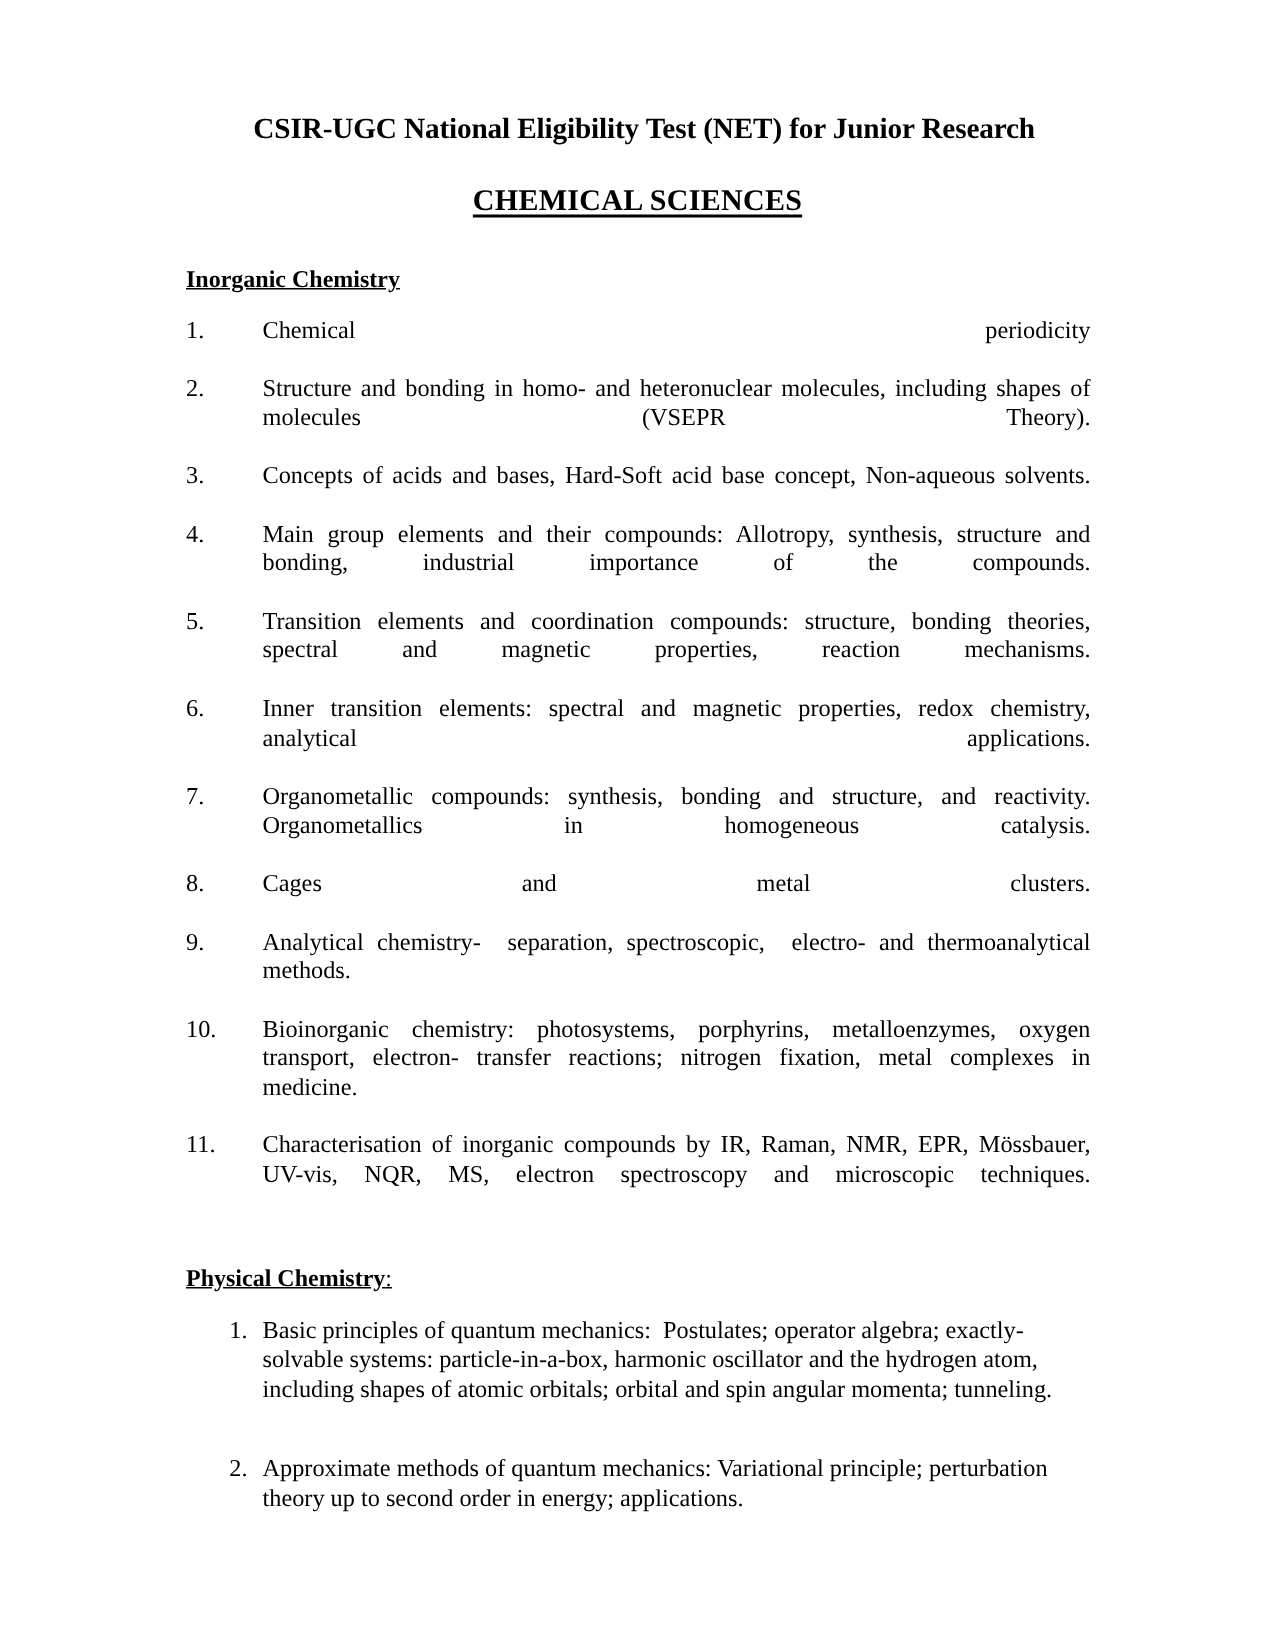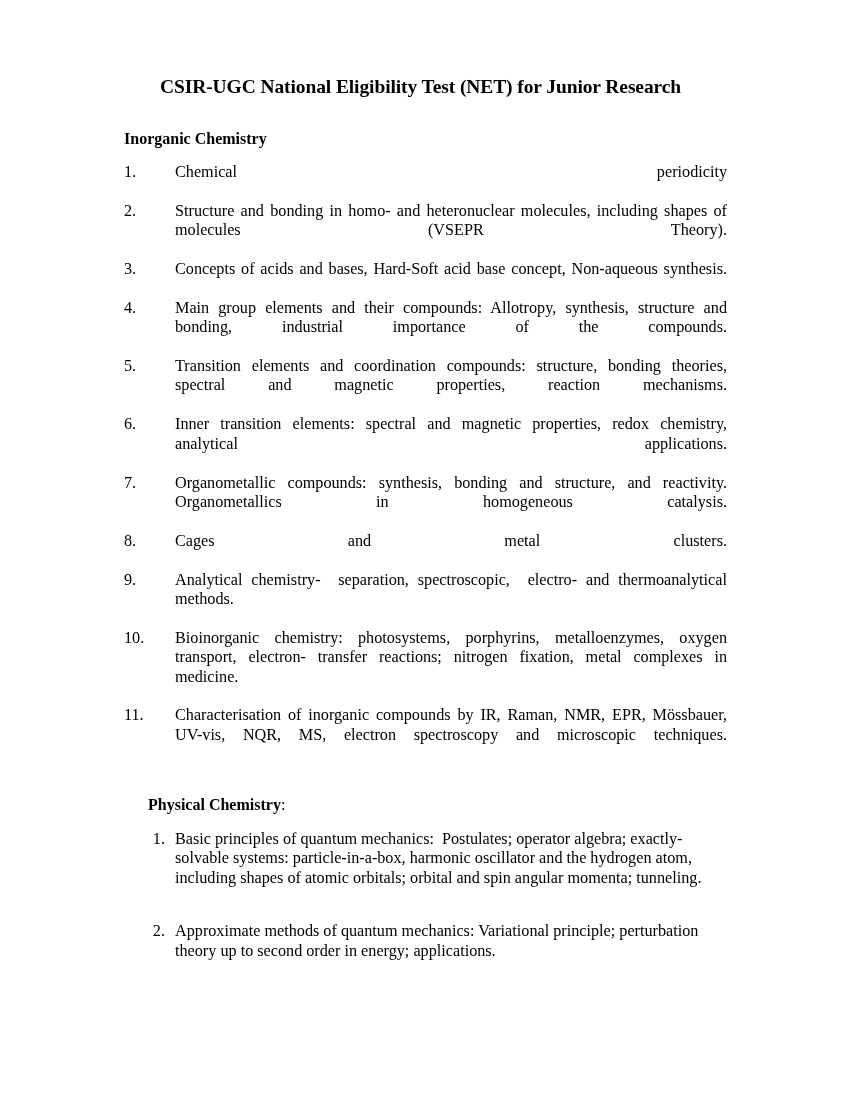--- a/index.html
+++ b/index.html
@@ -21,21 +21,21 @@
     height: 1100px;
     box-sizing: border-box;
     padding: 0;
     overflow: hidden;
   }
 
   
   .doc-title {
     margin: 0;
     padding: 74px 160px 0 160px;
-    text-align: left;
+    text-align: right;
     font-size: 19.5px;
     font-weight: bold;
     line-height: 25px;
     letter-spacing: -0.1px;
   }
   .doc-title .title-line {
     display: block;
   }
 
   .subject-title {
@@ -52,27 +52,28 @@
     text-underline-offset: 3px;
   }
 
   
   .section-heading {
     font-size: 16px;
     font-weight: bold;
     line-height: 20px;
     margin: 0;
     padding: 0 0 0 124px;
+    text-decoration: underline;
   }
   .section-heading .tail {
     font-weight: normal;
   }
 
   #inorganic-heading { padding-top: 30px; }
-  #physical-heading  { padding-top: 30px; margin-left: 24px; }
+  #physical-heading  { padding-top: 30px; }
 
   
   .list-inorganic {
     list-style: none;
     margin: 0;
     padding: 14px 123px 0 124px;
   }
   .list-inorganic > li {
     position: relative;
     padding-left: 51px;
@@ -134,37 +135,40 @@
 </style>
 </head>
 <body>
 
 <div class="page">
 
   <h1 class="doc-title">
     <span class="title-line">CSIR-UGC National Eligibility Test (NET) for Junior Research</span>
   </h1>
 
+  <h2 class="subject-title">
+    <span class="u">CHEMICAL SCIENCES</span>
+  </h2>
 
   <h3 class="section-heading" id="inorganic-heading">
     <span>Inorganic Chemistry</span><span class="tail"></span>
   </h3>
 
   <ol class="list-inorganic">
     <li>
       <span class="num">1.</span>
       <span class="txt">Chemical periodicity</span>
     </li>
     <li>
       <span class="num">2.</span>
       <span class="txt">Structure and bonding in homo- and heteronuclear molecules, including shapes of molecules (VSEPR Theory).</span>
     </li>
     <li>
       <span class="num">3.</span>
-      <span class="txt">Concepts of acids and bases, Hard-Soft acid base concept, Non-aqueous synthesis.</span>
+      <span class="txt">Concepts of acids and bases, Hard-Soft acid base concept, Non-aqueous solvents.</span>
     </li>
     <li>
       <span class="num">4.</span>
       <span class="txt">Main group elements and their compounds: Allotropy, synthesis, structure and bonding, industrial importance of the compounds.</span>
     </li>
     <li>
       <span class="num">5.</span>
       <span class="txt">Transition elements and coordination compounds: structure, bonding theories, spectral and magnetic properties, reaction mechanisms.</span>
     </li>
     <li>

